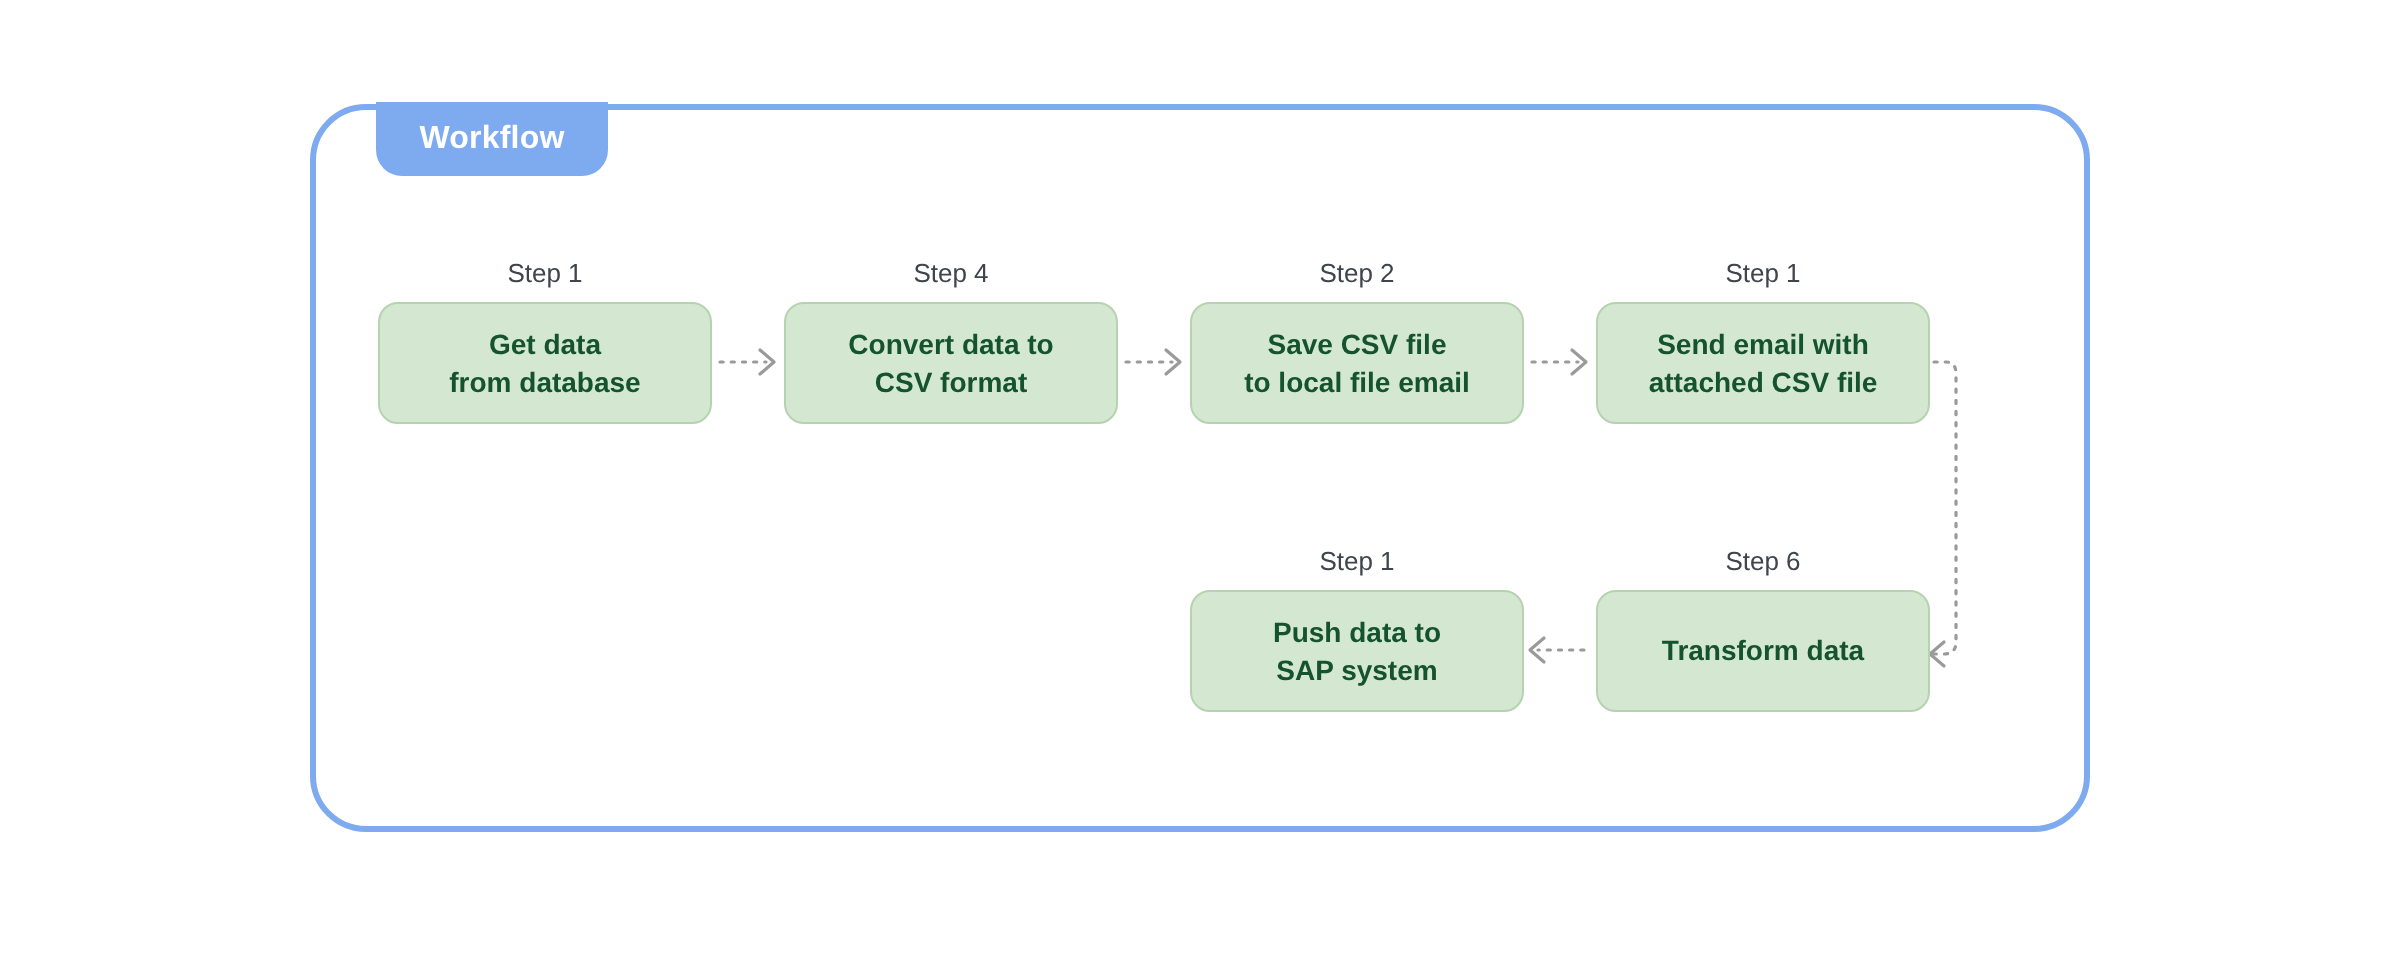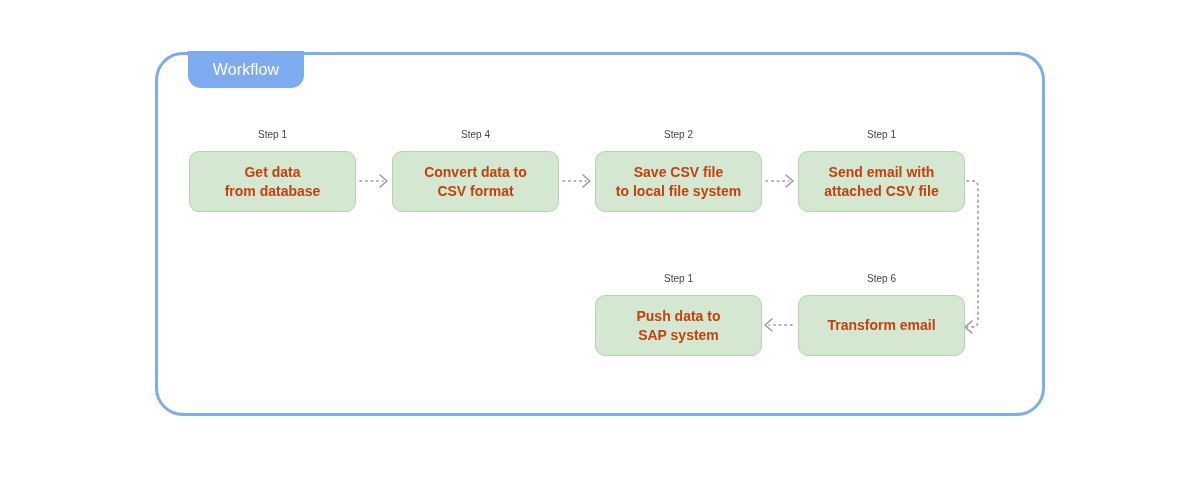--- a/index.html
+++ b/index.html
@@ -37,21 +37,21 @@
     background: #7eaaf0;
     border-radius: 0 0 13px 13px;
     display: flex;
     align-items: center;
     justify-content: center;
     box-sizing: border-box;
   }
   #workflow-badge .badge-text {
     color: #ffffff;
     font-size: 16px;
-    font-weight: normal;
+    font-weight: bold;
     letter-spacing: 0.1px;
     line-height: 1;
   }
 
   
   #connectors {
     position: absolute;
     left: 0;
     top: 0;
     width: 1200px;
@@ -62,21 +62,21 @@
   
   .step-node {
     position: absolute;
   }
   .step-label {
     position: absolute;
     top: 0;
     left: 0;
     width: 167px;
     text-align: center;
-    font-size: 10px;
+    font-size: 13px;
     color: #3f444d;
     line-height: 1;
   }
   .step-box {
     position: absolute;
     top: 21px;
     left: 0;
     width: 167px;
     height: 61px;
     background: #d4e7d0;
@@ -84,21 +84,21 @@
     border-radius: 10px;
     box-sizing: border-box;
     display: flex;
     align-items: center;
     justify-content: center;
     text-align: center;
   }
   .step-box .box-text {
     font-size: 14px;
     font-weight: bold;
-    color: #c2410c;
+    color: #14532d;
     line-height: 1.35;
     padding: 0 6px;
     white-space: pre-line;
   }
 </style>
 </head>
 <body>
 
 <div id="workflow-panel"></div>
 
@@ -147,36 +147,36 @@
   <div class="step-box">
     <span class="box-text">Convert data to
 CSV format</span>
   </div>
 </div>
 
 <div class="step-node" style="left:595px; top:130px;">
   <div class="step-label">Step 2</div>
   <div class="step-box">
     <span class="box-text">Save CSV file
-to local file system</span>
+to local file email</span>
   </div>
 </div>
 
 <div class="step-node" style="left:798px; top:130px;">
   <div class="step-label">Step 1</div>
   <div class="step-box">
     <span class="box-text">Send email with
 attached CSV file</span>
   </div>
 </div>
 
 <div class="step-node" style="left:798px; top:274px;">
   <div class="step-label">Step 6</div>
   <div class="step-box">
-    <span class="box-text">Transform email</span>
+    <span class="box-text">Transform data</span>
   </div>
 </div>
 
 <div class="step-node" style="left:595px; top:274px;">
   <div class="step-label">Step 1</div>
   <div class="step-box">
     <span class="box-text">Push data to
 SAP system</span>
   </div>
 </div>

